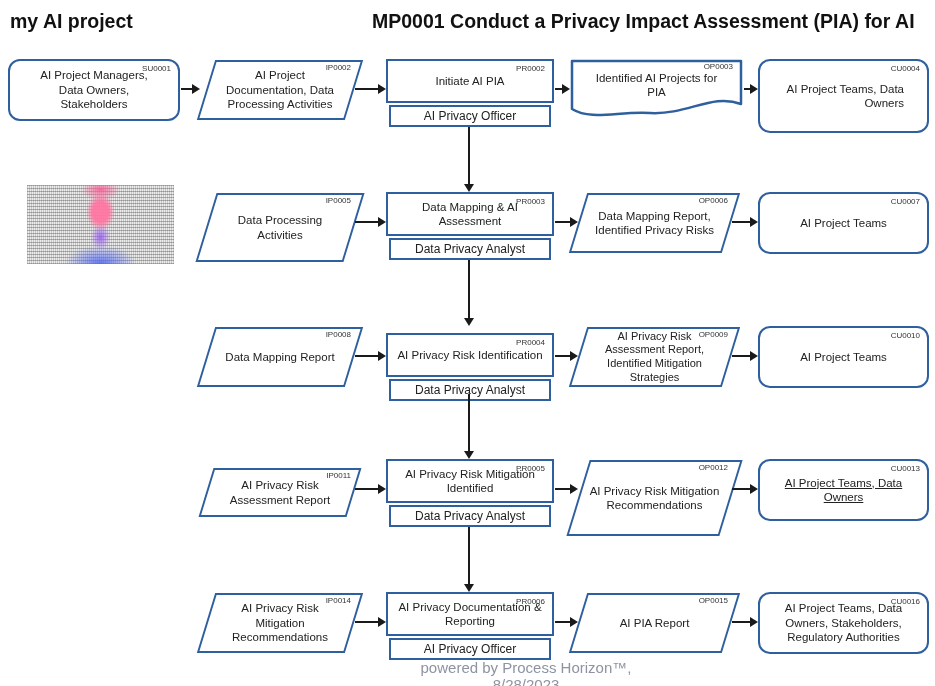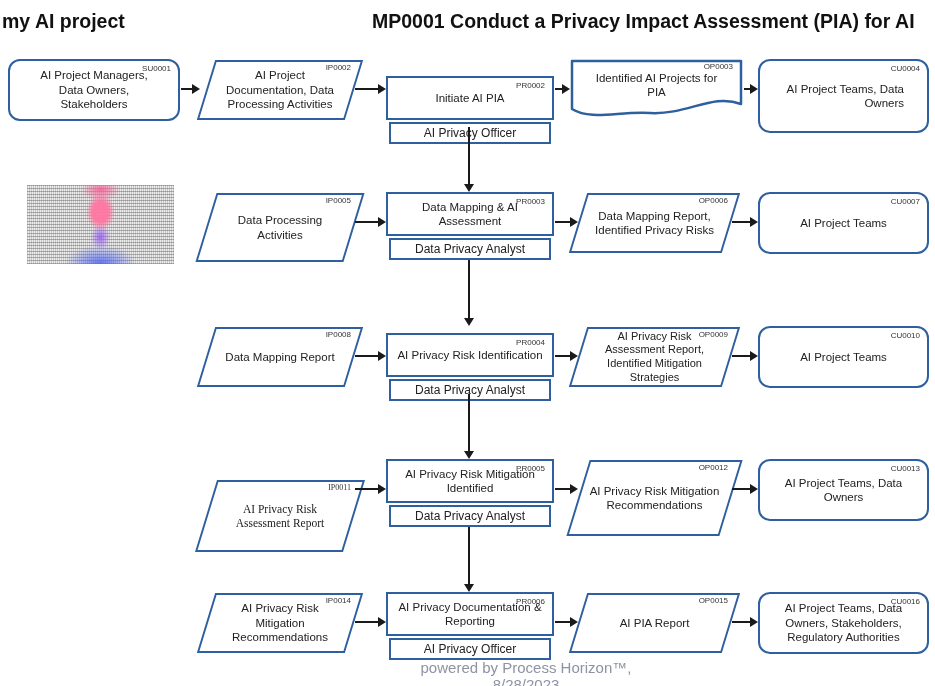--- a/index.html
+++ b/index.html
@@ -1,21 +1,21 @@
 <!DOCTYPE html>
 <html><head>
 <meta charset="utf-8">
 <style>
   :root { --blue:#2e5f9e; --ink:#1a1a1a; --txt:#222; }
   html,body { margin:0; padding:0; }
   body { font-family:"Liberation Sans", sans-serif; background:#fff; }
   #canvas { position:relative; width:935px; height:686px; background:#fff; overflow:hidden; }
 
   .title { position:absolute; top:10px; font-size:19.5px; font-weight:bold; color:#111; white-space:nowrap; }
-  .title-left { left:2px; }
+  .title-left { left:10px; }
   .title-main { left:372px; }
 
   .node { position:absolute; box-sizing:border-box; font-size:11.5px; line-height:1.25; color:var(--txt); }
 
   .terminal { border:2px solid var(--blue); border-radius:12px; background:#fff;
     display:flex; align-items:center; justify-content:center; text-align:center; padding:6px 23px; }
 
   .para { }
   .para-bg { position:absolute; inset:0; border:2px solid var(--blue); background:#fff; transform:skewX(-17deg); }
   .para-content { position:absolute; inset:0; display:flex; align-items:center; justify-content:center;
@@ -72,21 +72,21 @@
 
   <div class="node para" style="left:206px; top:60px; width:148px; height:60px;">
     <div class="para-bg"></div>
     <div class="para-content">
       <span class="id-badge">IP0002</span>
       <span>AI Project Documentation, Data Processing Activities</span>
     </div>
   </div>
   <div class="arrow-h" style="left:355px; top:88px; width:24px;"></div>
 
-  <div class="node process" style="left:386px; top:76px; width:168px;">
+  <div class="node process" style="left:386px; top:59px; width:168px;">
     <div class="proc-main">
       <span class="id-badge">PR0002</span>
       <span>Initiate AI PIA</span>
     </div>
     <div class="proc-role">AI Privacy Officer</div>
   </div>
   <div class="arrow-h" style="left:555px; top:88px; width:8px;"></div>
 
   <div class="node doc-node" style="left:570px; top:59px; width:173px; height:64px;">
     <svg class="doc-svg" width="173" height="64" viewBox="0 0 173 64">
@@ -169,21 +169,21 @@
   </div>
   <div class="arrow-h" style="left:732px; top:355px; width:19px;"></div>
 
   <div class="node terminal" style="left:758px; top:326px; width:171px; height:62px;">
     <span class="id-badge">CU0010</span>
     <span>AI Project Teams</span>
   </div>
 
   <div class="arrow-v" style="left:468px; top:394px; height:58px;"></div>
 
-  <div class="node para" style="left:206px; top:480px; width:148px; height:72px;font-family:Liberation Serif, serif;">
+  <div class="node para" style="left:206px; top:468px; width:148px; height:49px;">
     <div class="para-bg"></div>
     <div class="para-content">
       <span class="id-badge">IP0011</span>
       <span>AI Privacy Risk Assessment Report</span>
     </div>
   </div>
   <div class="arrow-h" style="left:355px; top:488px; width:24px;"></div>
 
   <div class="node process" style="left:386px; top:459px; width:168px;">
     <div class="proc-main">
@@ -196,21 +196,21 @@
 
   <div class="node para" style="left:578px; top:460px; width:153px; height:76px;">
     <div class="para-bg"></div>
     <div class="para-content">
       <span class="id-badge">OP0012</span>
       <span>AI Privacy Risk Mitigation Recommendations</span>
     </div>
   </div>
   <div class="arrow-h" style="left:732px; top:488px; width:19px;"></div>
 
-  <div class="node terminal" style="left:758px; top:459px; width:171px; height:62px;">
+  <div class="node terminal" style="left:758px; top:459px; width:171px; height:62px;text-decoration:underline;">
     <span class="id-badge">CU0013</span>
     <span>AI Project Teams, Data Owners</span>
   </div>
 
   <div class="arrow-v" style="left:468px; top:527px; height:58px;"></div>
 
   <div class="node para" style="left:206px; top:593px; width:148px; height:60px;">
     <div class="para-bg"></div>
     <div class="para-content">
       <span class="id-badge">IP0014</span>

